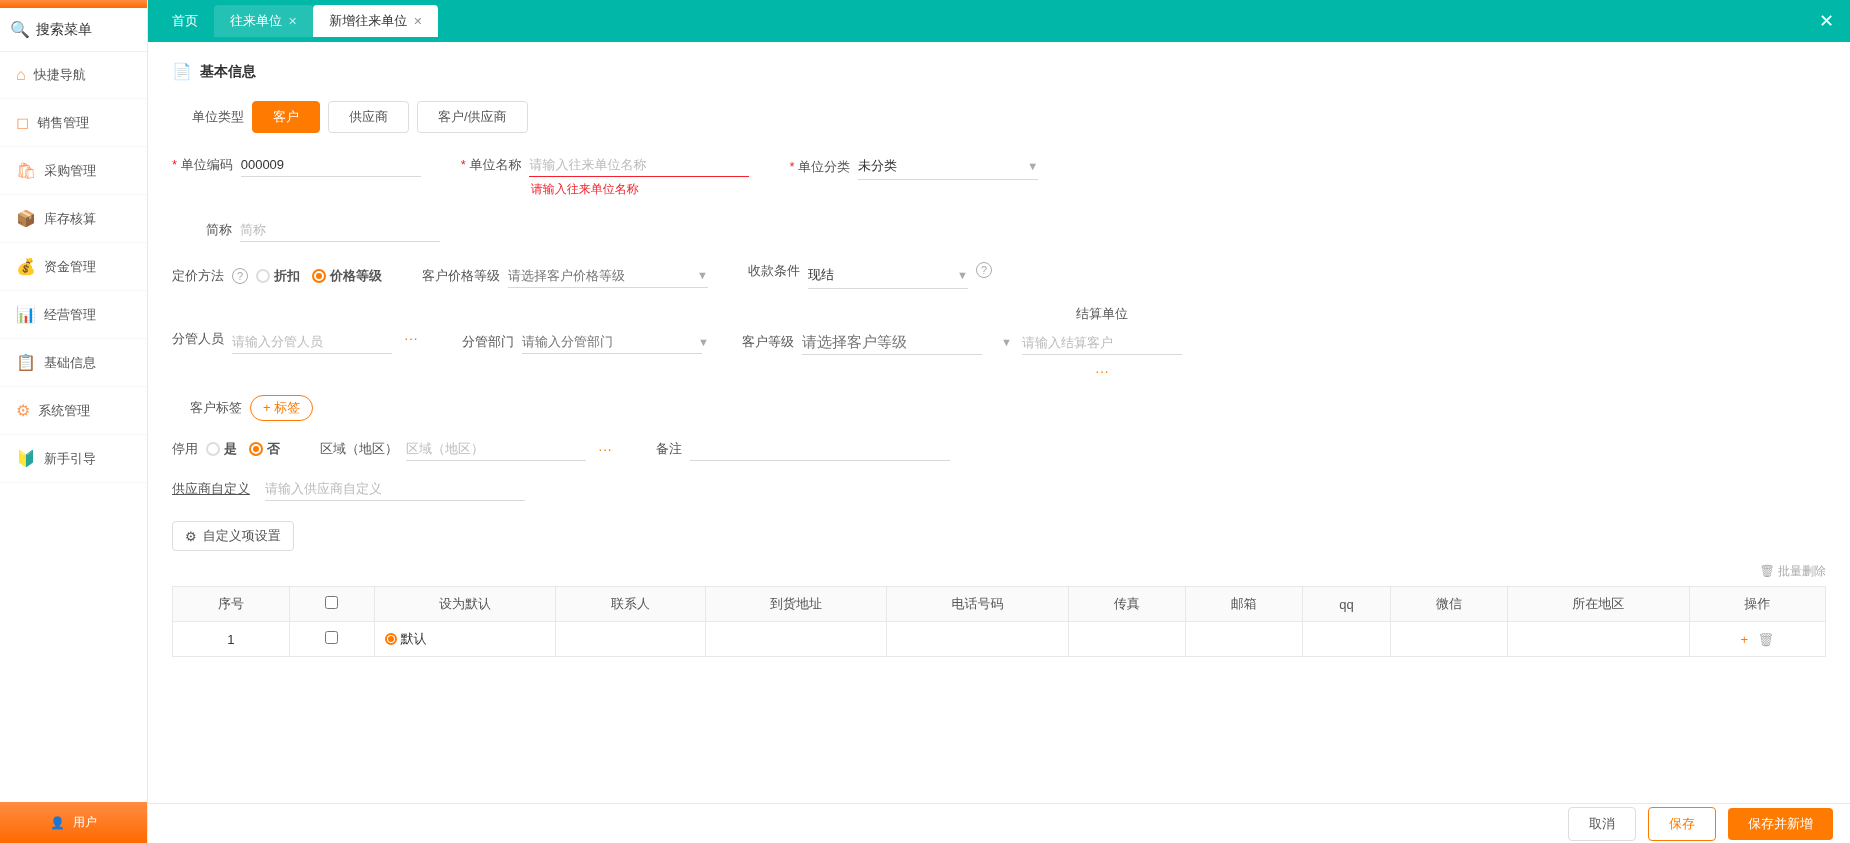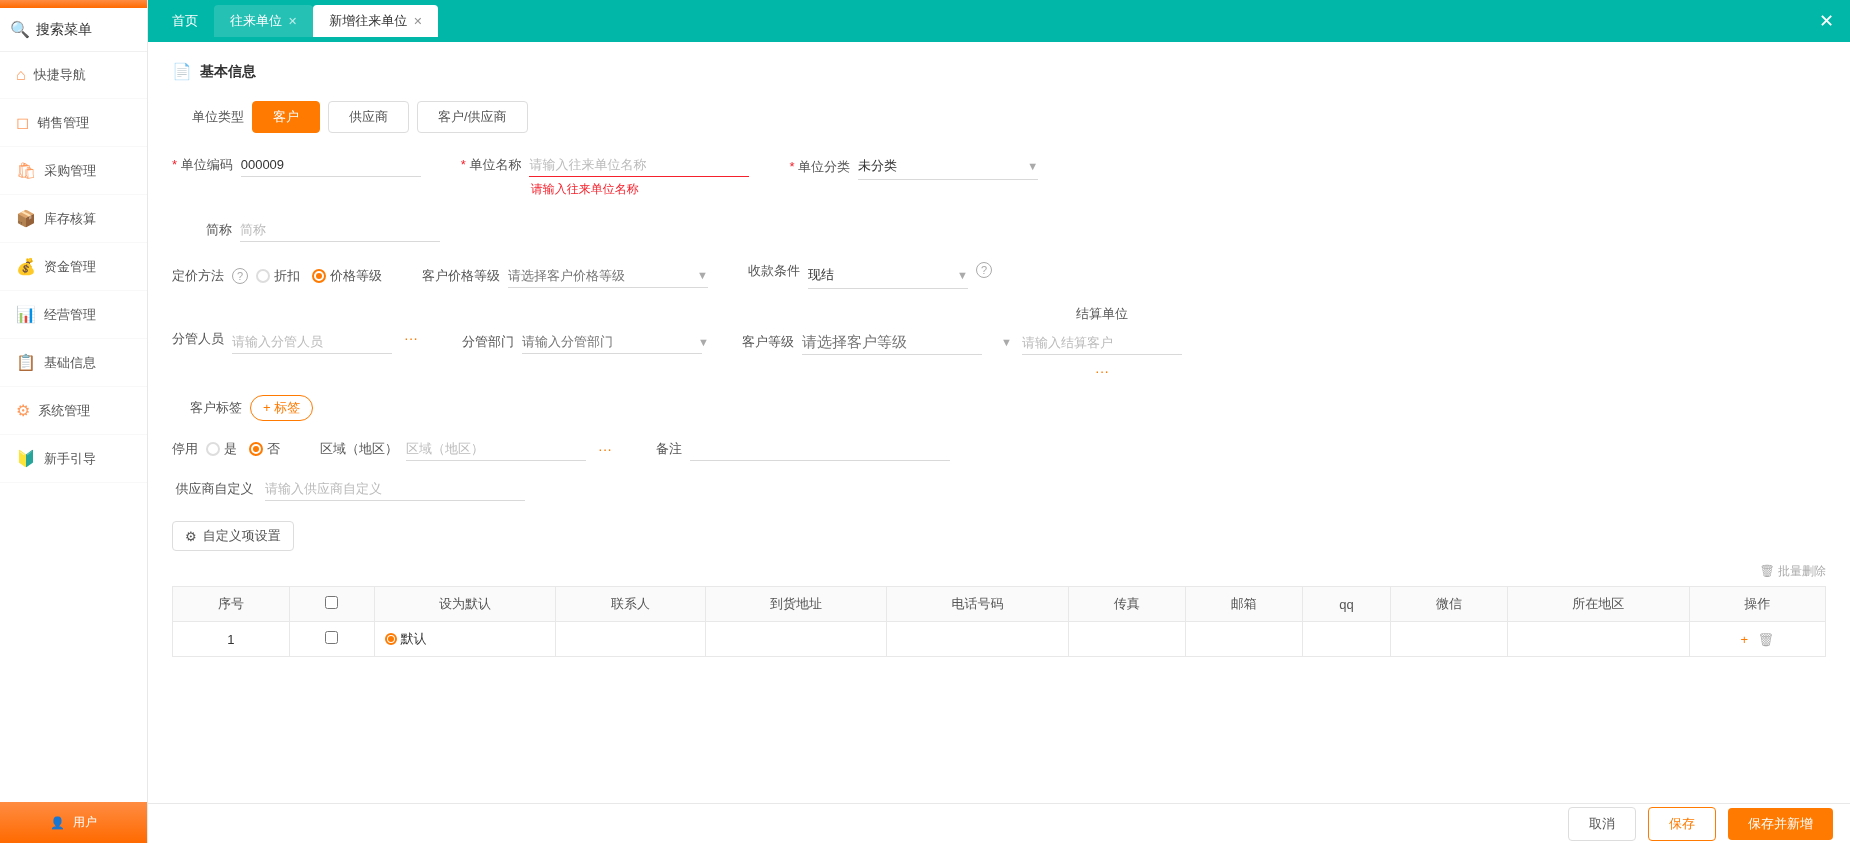--- a/index.html
+++ b/index.html
@@ -152,21 +152,21 @@
       border: none;
       outline: none;
       font-size: 13px;
       color: #bbb;
       flex: 1;
       background: transparent;
     }
     .select-arrow { color: #aaa; font-size: 11px; }
 
     
-    .radio-group { display: flex; align-items: flex-start; gap: 12px; }
+    .radio-group { display: flex; align-items: flex-start; gap: 12px; font-weight: bold; }
     .radio-item { display: flex; align-items: center; gap: 4px; cursor: pointer; font-size: 13px; color: #555; }
     .radio-circle {
       width: 14px; height: 14px;
       border: 2px solid #ddd;
       border-radius: 50%;
       display: flex; align-items: center; justify-content: center;
     }
     .radio-circle.checked { border-color: #ff7a00; }
     .radio-circle.checked::after { content: ''; width: 6px; height: 6px; background: #ff7a00; border-radius: 50%; }
 
@@ -481,21 +481,21 @@
         <span class="more-btn">···</span>
       </div>
 
       <div style="display:flex; align-items:center; gap:8px;">
         <span style="font-size:13px;color:#555;white-space:nowrap;">备注</span>
         <input type="text" class="form-input" style="width: 260px;">
       </div>
     </div>
 
     <div class="form-row" style="margin-bottom:20px; align-items:center; gap:8px;">
-      <span style="font-size:13px;color:#555;white-space:nowrap;min-width:85px;text-align:center;">供应商自定义</span>
+      <span style="font-size:13px;color:#555;white-space:nowrap;min-width:85px;text-align:left;text-decoration:underline;">供应商自定义</span>
       <input type="text" class="form-input" style="width: 260px;" placeholder="请输入供应商自定义">
     </div>
 
     <div class="custom-settings-btn">
       <span>⚙</span>
       <span>自定义项设置</span>
     </div>
 
     <div class="batch-delete">
       <span>🗑</span>

